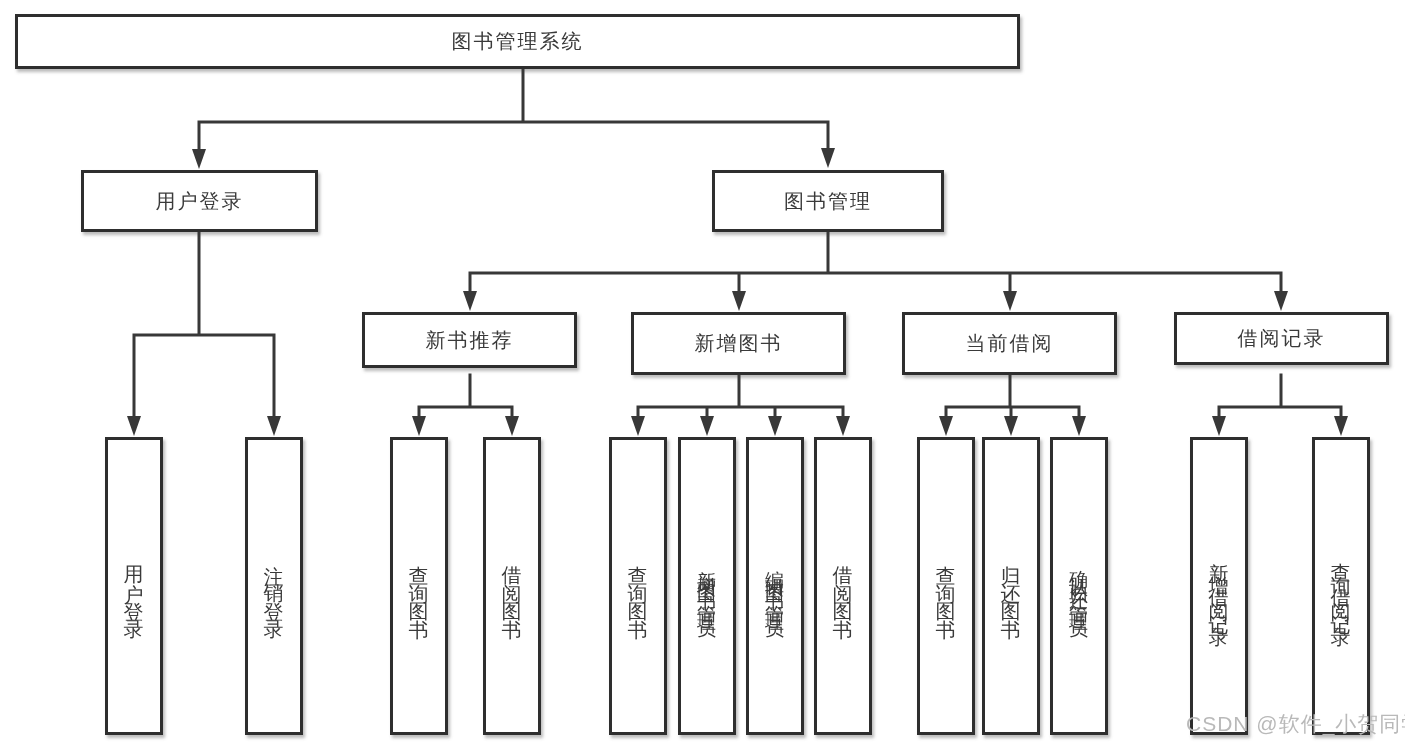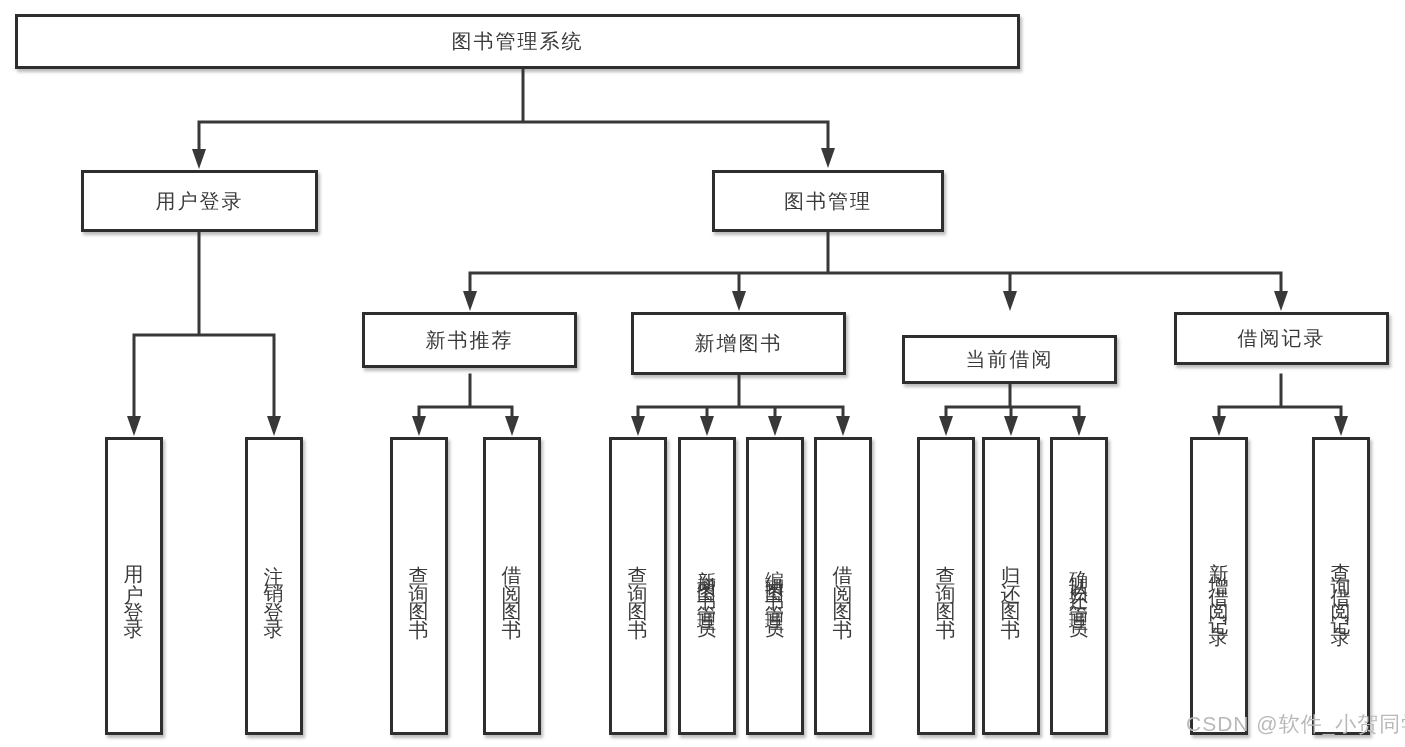--- a/index.html
+++ b/index.html
@@ -114,21 +114,21 @@
   <div class="hbox" style="left:712px; top:170px; width:232px; height:62px;">
     <span class="lbl">图书管理</span>
   </div>
 
   <div class="hbox" style="left:362px; top:312px; width:215px; height:56px;">
     <span class="lbl">新书推荐</span>
   </div>
   <div class="hbox" style="left:631px; top:312px; width:215px; height:63px;">
     <span class="lbl">新增图书</span>
   </div>
-  <div class="hbox" style="left:902px; top:312px; width:215px; height:49px;margin-top:23px;">
+  <div class="hbox" style="left:902px; top:312px; width:215px; height:63px;">
     <span class="lbl">当前借阅</span>
   </div>
   <div class="hbox" style="left:1174px; top:312px; width:215px; height:53px;">
     <span class="lbl">借阅记录</span>
   </div>
 
   <div class="vbox" style="left:105px;">
     <span class="lbl">用户登录</span>
   </div>
   <div class="vbox" style="left:245px;">

